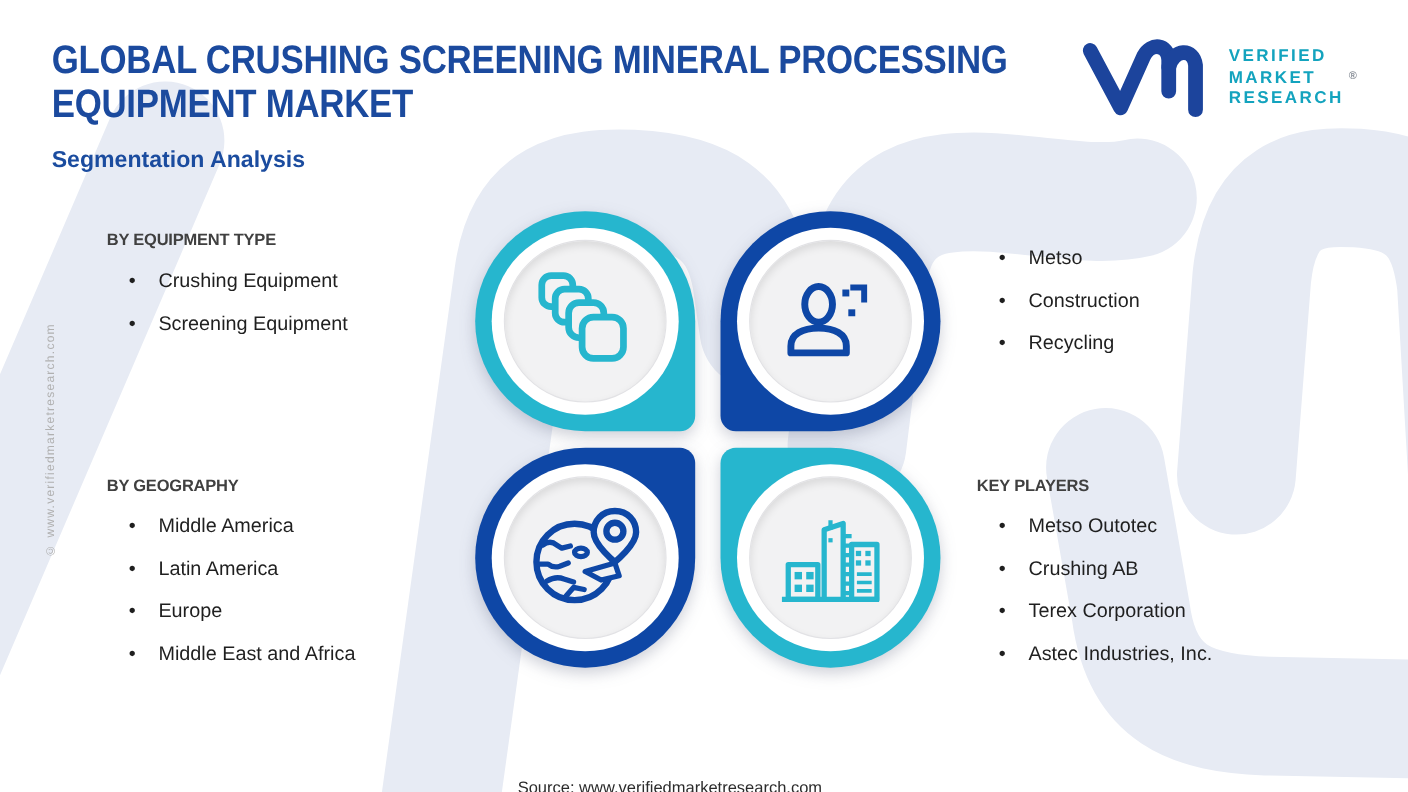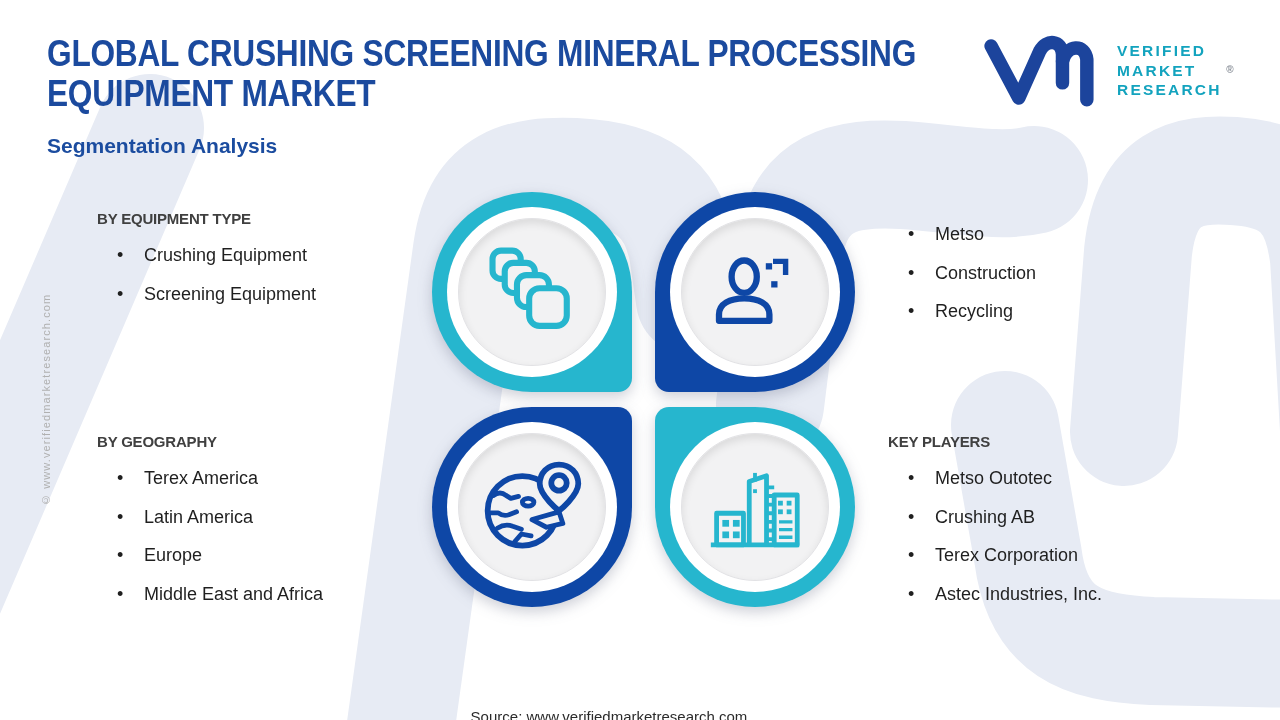--- a/index.html
+++ b/index.html
@@ -106,21 +106,21 @@
   <ul>
       <li>Metso</li>
       <li>Construction</li>
       <li>Recycling</li>
     </ul>
 </div>
 
 <div class="col col-geography">
   <h2>BY GEOGRAPHY</h2>
   <ul>
-      <li>Terex America</li>
+      <li>Middle America</li>
       <li>Latin America</li>
       <li>Europe</li>
       <li>Middle East and Africa</li>
     </ul>
 </div>
 
 <div class="col col-players">
   <h2>KEY PLAYERS</h2>
   <ul>
       <li>Metso Outotec</li>

